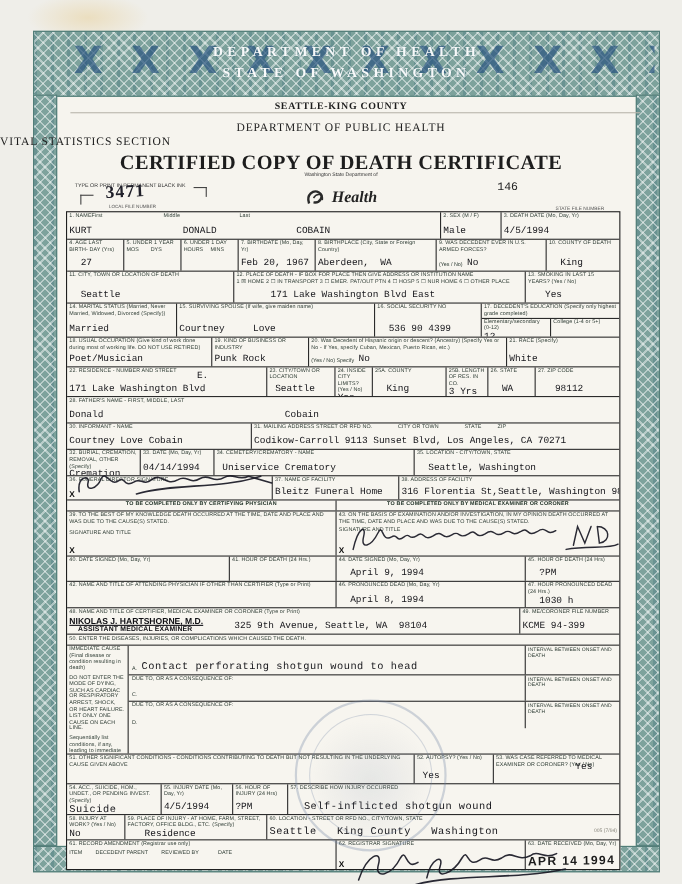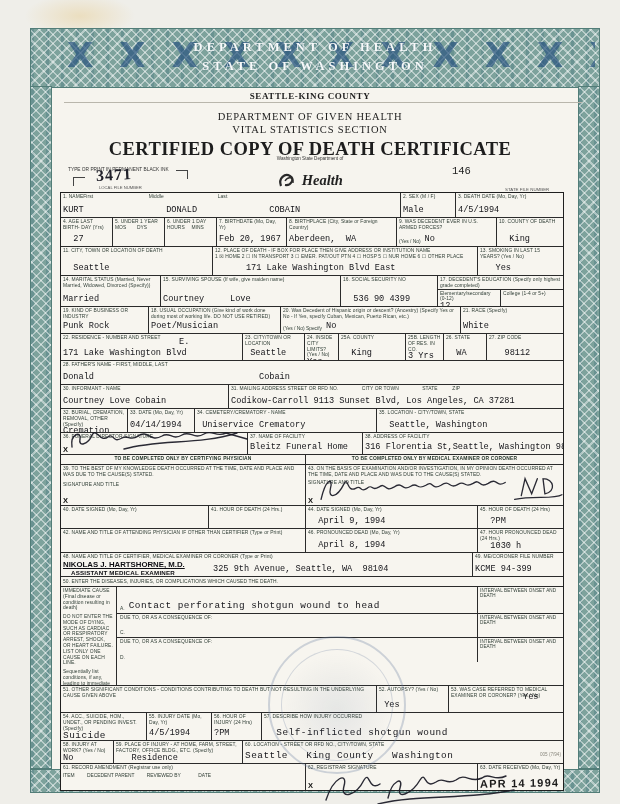--- a/index.html
+++ b/index.html
@@ -17,21 +17,21 @@
   .band-left{left:30px;top:86px;width:22px;height:683px;}
   .band-right{left:578px;top:86px;width:22px;height:683px;}
   .band-bottom{left:30px;top:769px;width:570px;height:24px;}
   .xrow{position:absolute;left:36px;top:6px;width:528px;height:50px;font:700 34px "DejaVu Sans",sans-serif;color:#2a5580;letter-spacing:26px;opacity:.7;white-space:nowrap;overflow:hidden;}
   .band-title{position:absolute;left:0;right:0;top:9px;text-align:center;font:700 12.5px/1.55 "Liberation Serif",serif;letter-spacing:4px;color:rgba(255,255,255,.95);z-index:2;text-shadow:0 0 2px rgba(40,80,100,.5);}
   
   .hdr{position:absolute;color:#1d1d1d;}
   .county{left:0;right:0;top:91px;text-align:center;font:700 9px "Liberation Serif",serif;letter-spacing:.6px;}
   .county-rule{position:absolute;left:64px;right:38px;top:102px;border-top:1px solid #b9b6ac;}
   .dept1{left:0;right:0;top:111px;text-align:center;font:10.5px "Liberation Serif",serif;letter-spacing:.8px;}
-  .dept2{left:0;right:0;top:124px;text-align:center;font:10.5px "Liberation Serif",serif;letter-spacing:.8px;}
+  .dept2{left:0;right:0;top:124px;font:10.5px "Liberation Serif",serif;letter-spacing:.8px;}
   .main-title{left:0;right:0;top:139px;text-align:center;font:700 18.5px "Liberation Serif",serif;letter-spacing:.4px;}
   .type-note{left:68px;top:167px;font:4.8px "Liberation Sans",sans-serif;color:#333;}
   .bkl{position:absolute;left:73px;top:177px;width:11px;height:8px;border-left:1.2px solid #444;border-top:1.2px solid #444;}
   .bkr{position:absolute;left:176px;top:170px;width:11px;height:8px;border-right:1.2px solid #444;border-top:1.2px solid #444;}
   .local-no{left:96px;top:166px;font:700 16px "Liberation Serif",serif;transform:rotate(-3deg);color:#20202a;letter-spacing:1px;}
   .local-lbl{left:99px;top:185px;font:4.2px "Liberation Sans",sans-serif;color:#555;}
   .logo-top{left:0;right:0;top:156px;text-align:center;font:4.6px "Liberation Sans",sans-serif;color:#333;}
   .logo-row{position:absolute;left:0;right:0;top:171px;text-align:center;}
   .logo-word{font:italic 700 14.5px "Liberation Serif",serif;color:#222;}
   .cert-title{left:0;right:0;top:181px;text-align:center;font:700 11.5px "Liberation Sans",sans-serif;letter-spacing:1.8px;color:#1a1a1a;}
@@ -90,21 +90,21 @@
       <div>DEPARTMENT OF HEALTH</div>
       <div>STATE OF WASHINGTON</div>
     </div>
   </div>
   <div class="band band-left"></div>
   <div class="band band-right"></div>
   <div class="band band-bottom"></div>
 
   <div class="hdr county">SEATTLE-KING COUNTY</div>
   <div class="county-rule"></div>
-  <div class="hdr dept1">DEPARTMENT OF GIVEN HEALTH</div>
+  <div class="hdr dept1">DEPARTMENT OF PUBLIC HEALTH</div>
   <div class="hdr dept2">VITAL STATISTICS SECTION</div>
   <div class="hdr main-title">CERTIFIED COPY OF DEATH CERTIFICATE</div>
   <div class="hdr type-note">TYPE OR PRINT IN PERMANENT BLACK INK</div>
   <div class="bkl"></div>
   <div class="bkr"></div>
   <div class="hdr local-no">3471</div>
   <div class="hdr local-lbl">LOCAL FILE NUMBER</div>
   <div class="hdr logo-top">Washington State Department of</div>
   <div class="logo-row">
     <svg width="20" height="16" viewBox="0 0 20 16" style="vertical-align:-3px">
@@ -206,27 +206,27 @@
           </div>
           <div class="educ">
             <div class="l">College (1-4 or 5+)</div>
             <div class="v"></div>
           </div>
         </div>
       </div>
     </div>
 
     <div class="r" style="height:26px">
+      <div class="c" style="width:132px">
+        <div class="l">18.  USUAL OCCUPATION (Give kind of work done during most of working life. DO NOT USE RETIRED)</div>
+        <div class="v">Poet/Musician</div>
+      </div>
       <div class="c" style="width:88px">
         <div class="l">19.  KIND OF BUSINESS OR INDUSTRY</div>
         <div class="v">Punk Rock</div>
-      </div>
-      <div class="c" style="width:132px">
-        <div class="l">18.  USUAL OCCUPATION (Give kind of work done during most of working life. DO NOT USE RETIRED)</div>
-        <div class="v">Poet/Musician</div>
       </div>
       <div class="c" style="width:180px">
         <div class="l">20.  Was Decedent of Hispanic origin or descent? (Ancestry) (Specify Yes or No - If Yes, specify Cuban, Mexican, Puerto Rican, etc.)</div>
         <div class="vr">
             <span class="px">(Yes / No) Specify</span>
             <span class="v">No</span>
           </div>
       </div>
       <div class="c fx">
         <div class="l">21.  RACE (Specify)</div>
@@ -273,21 +273,21 @@
       </div>
     </div>
 
     <div class="r" style="height:23px">
       <div class="c" style="width:168px">
         <div class="l">30.  INFORMANT - NAME</div>
         <div class="v">Courtney Love Cobain</div>
       </div>
       <div class="c fx">
         <div class="l"><span>31.  MAILING ADDRESS</span>  <span class="s">STREET OR RFD NO.                CITY OR TOWN                STATE          ZIP</span></div>
-        <div class="v">Codikow-Carroll 9113 Sunset Blvd, Los Angeles, CA 37281</div>
+        <div class="v">Codikow-Carroll 9113 Sunset Blvd, Los Angeles, CA 70271</div>
       </div>
     </div>
 
     <div class="r" style="height:23px">
       <div class="c" style="width:67px">
         <div class="l">32.  BURIAL, CREMATION, REMOVAL, OTHER (Specify)</div>
         <div class="v">Cremation</div>
       </div>
       <div class="c" style="width:67px">
         <div class="l">33.  DATE (Mo, Day, Yr)</div>

